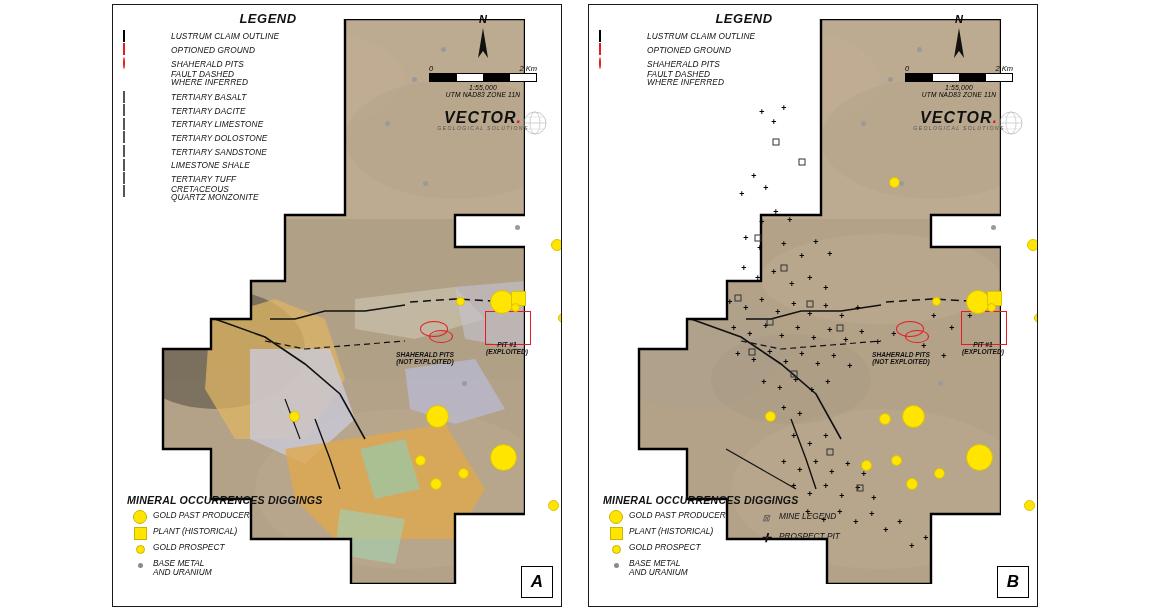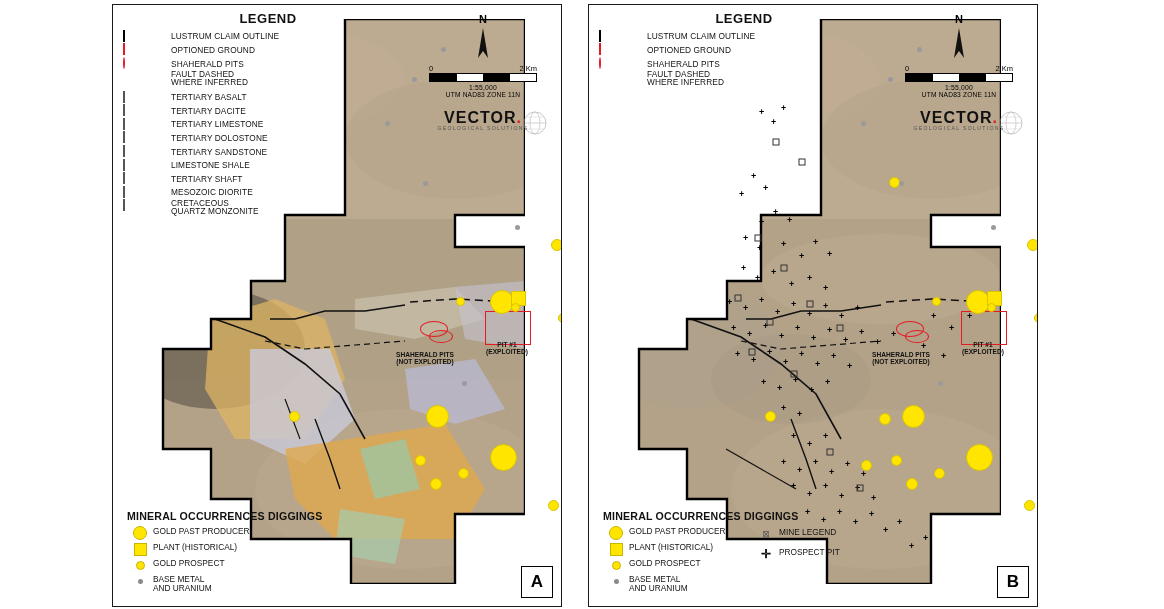--- a/index.html
+++ b/index.html
@@ -1,17 +1,17 @@
 <!DOCTYPE html>
 <html><head>
 <meta charset="utf-8">
 <style>
   html,body{margin:0;padding:0;background:#ffffff;}
   body{width:1164px;height:609px;font-family:"Liberation Sans",sans-serif;overflow:hidden;}
-  .root{position:relative;width:1164px;height:609px;background:#ffffff;}
+  .root{position:relative;width:1164px;height:609px;background:#ffffff;font-style:italic;}
 
   .panel{position:absolute;top:4px;height:601px;width:448px;border:1px solid #1a1a1a;background:#ffffff;overflow:hidden;}
   #panel-a{left:112px;}
   #panel-b{left:588px;}
 
   
   .map-wrap{position:absolute;left:0;top:0;width:448px;height:601px;}
   .claim{position:absolute;left:42px;top:14px;width:370px;height:565px;}
   .claim svg{display:block;}
 
@@ -40,21 +40,21 @@
   .sb-meta{font-size:6.8px;margin-top:2px;letter-spacing:.2px;}
   .sb-meta2{font-size:6.6px;letter-spacing:.2px;}
 
   .vector{position:absolute;left:305px;top:104px;width:130px;text-align:center;}
   .vector .v-name{font-size:16px;font-weight:bold;letter-spacing:1px;color:#111;}
   .vector .v-name b{color:#e31b23;}
   .vector .v-sub{font-size:5.2px;letter-spacing:1.3px;color:#555;margin-top:-2px;}
   .vector .globe{position:absolute;right:-2px;top:0px;opacity:.55;}
 
   
-  .bottom-leg{position:absolute;left:14px;bottom:9px;width:420px;font-size:8.4px;color:#111;}
+  .bottom-leg{position:absolute;left:14px;bottom:25px;width:420px;font-size:8.4px;color:#111;}
   .bl-title{font-size:10.6px;font-weight:bold;letter-spacing:.2px;margin-bottom:5px;}
   .bl-cols{display:flex;}
   .bl-col{width:150px;}
   .bl-col2{width:170px;padding-top:1px;}
   .bl-row{display:flex;align-items:flex-start;margin-bottom:4px;}
   .bl-sym{width:26px;flex:0 0 26px;display:flex;justify-content:center;align-items:center;height:12px;}
   .bl-txt{line-height:1.08;font-size:8.3px;}
   .dot-big{width:12px;height:12px;border-radius:50%;background:#ffe500;border:1px solid #c9b400;}
   .sq-plant{width:11px;height:11px;background:#ffe500;border:1px solid #c9b400;}
   .dot-small{width:7px;height:7px;border-radius:50%;background:#ffe500;border:1px solid #c9b400;}
@@ -206,25 +206,21 @@
       <div class="leg-row">
         <span class="leg-sym"><span class="sw" style="background:#f5f3d8"></span></span>
         <span class="leg-label">TERTIARY SANDSTONE</span>
       </div>
       <div class="leg-row">
         <span class="leg-sym"><span class="sw" style="background:#aaccf0"></span></span>
         <span class="leg-label">LIMESTONE SHALE</span>
       </div>
       <div class="leg-row">
         <span class="leg-sym"><span class="sw" style="background:#f7e9a8"></span></span>
-        <span class="leg-label">TERTIARY SHAFT</span>
-      </div>
-      <div class="leg-row">
-        <span class="leg-sym"><span class="sw" style="background:#f7d9d9"></span></span>
-        <span class="leg-label">MESOZOIC DIORITE</span>
+        <span class="leg-label">TERTIARY TUFF</span>
       </div>
       <div class="leg-row" style="height:20px;align-items:flex-start;">
         <span class="leg-sym"><span class="sw" style="background:#f0c070"></span></span>
         <span class="leg-label two" style="white-space:pre-line;margin-top:-1px;">CRETACEOUS
 QUARTZ MONZONITE</span>
       </div>
     </div>
 
     <div class="northscale">
       <div class="n-letter">N</div>

